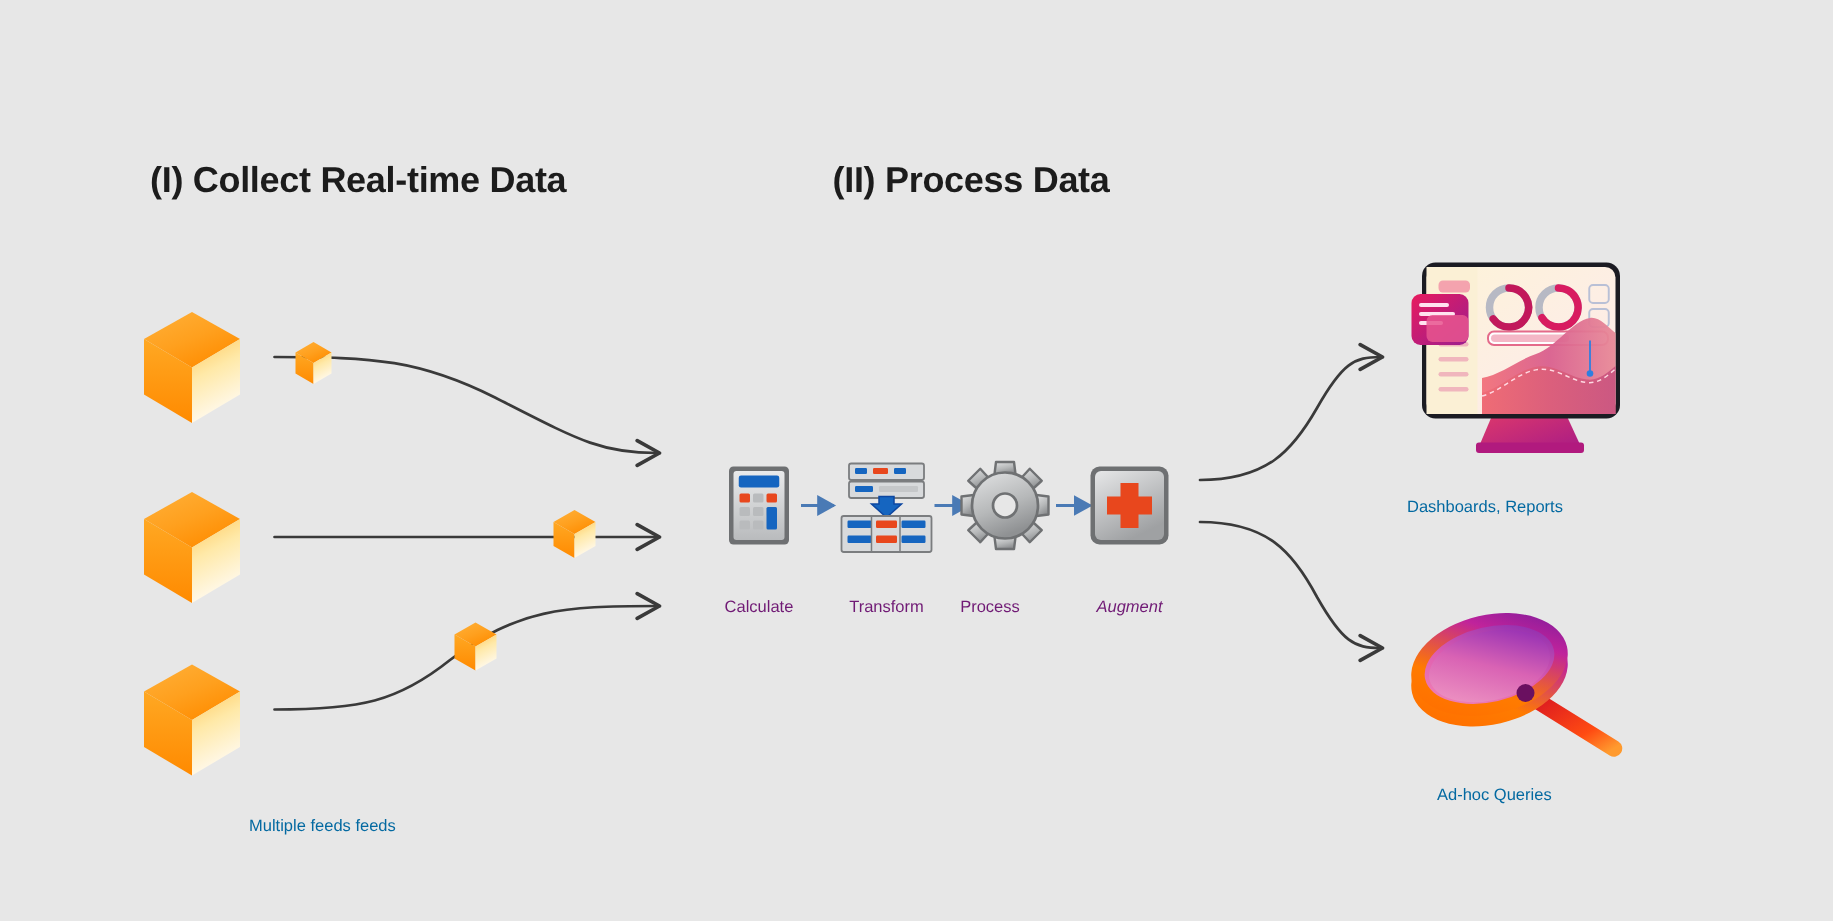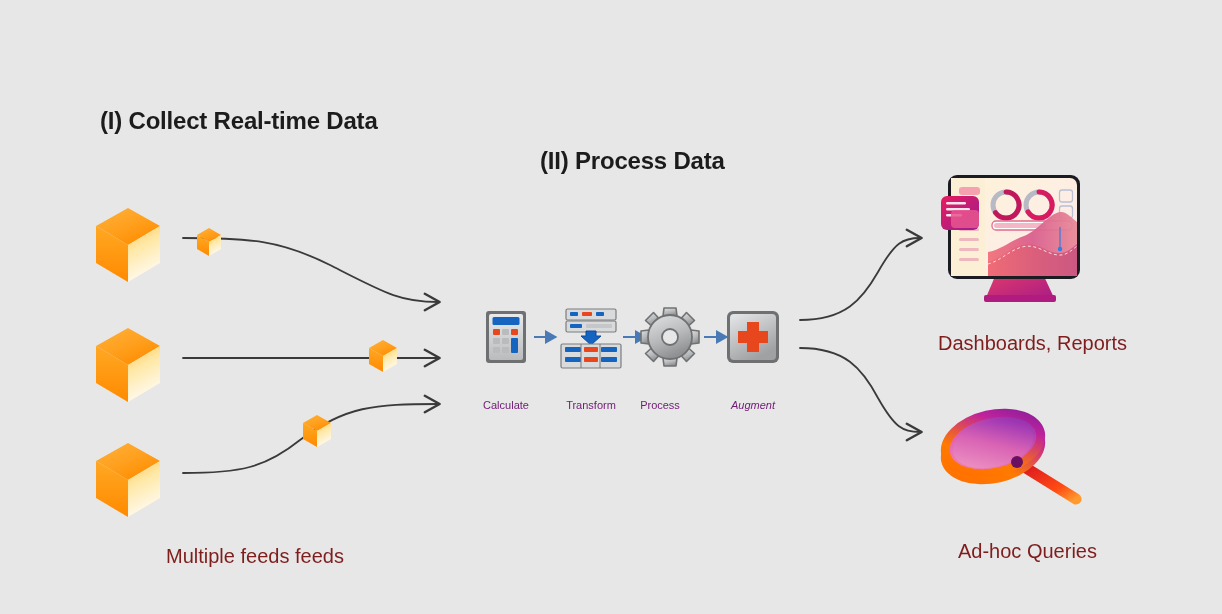--- a/index.html
+++ b/index.html
@@ -23,32 +23,32 @@
   }
   .heading {
     position: absolute;
     font-size: 24px;
     font-weight: bold;
     color: #1c1c1c;
     white-space: nowrap;
     letter-spacing: -0.2px;
   }
   #heading-1 { left: 100px; top: 107px; }
-  #heading-2 { left: 540px; top: 107px; margin-top: 40px; }
+  #heading-2 { left: 555px; top: 107px; }
   #heading-3 { left: 880px; top: 107px; }
 
   .caption {
     position: absolute;
-    font-size: 20px;
-    color: #7f1d1d;
+    font-size: 11px;
+    color: #0369a1;
     white-space: nowrap;
   }
   #caption-feeds   { left: 166px; top: 545px; }
   #caption-dash    { left: 938px; top: 332px; }
-  #caption-adhoc   { left: 958px; top: 540px; }
+  #caption-adhoc   { left: 958px; top: 524px; }
 
   .step-label {
     position: absolute;
     font-size: 11px;
     color: #701a75;
     white-space: nowrap;
     text-align: center;
   }
 
   svg.layer {

